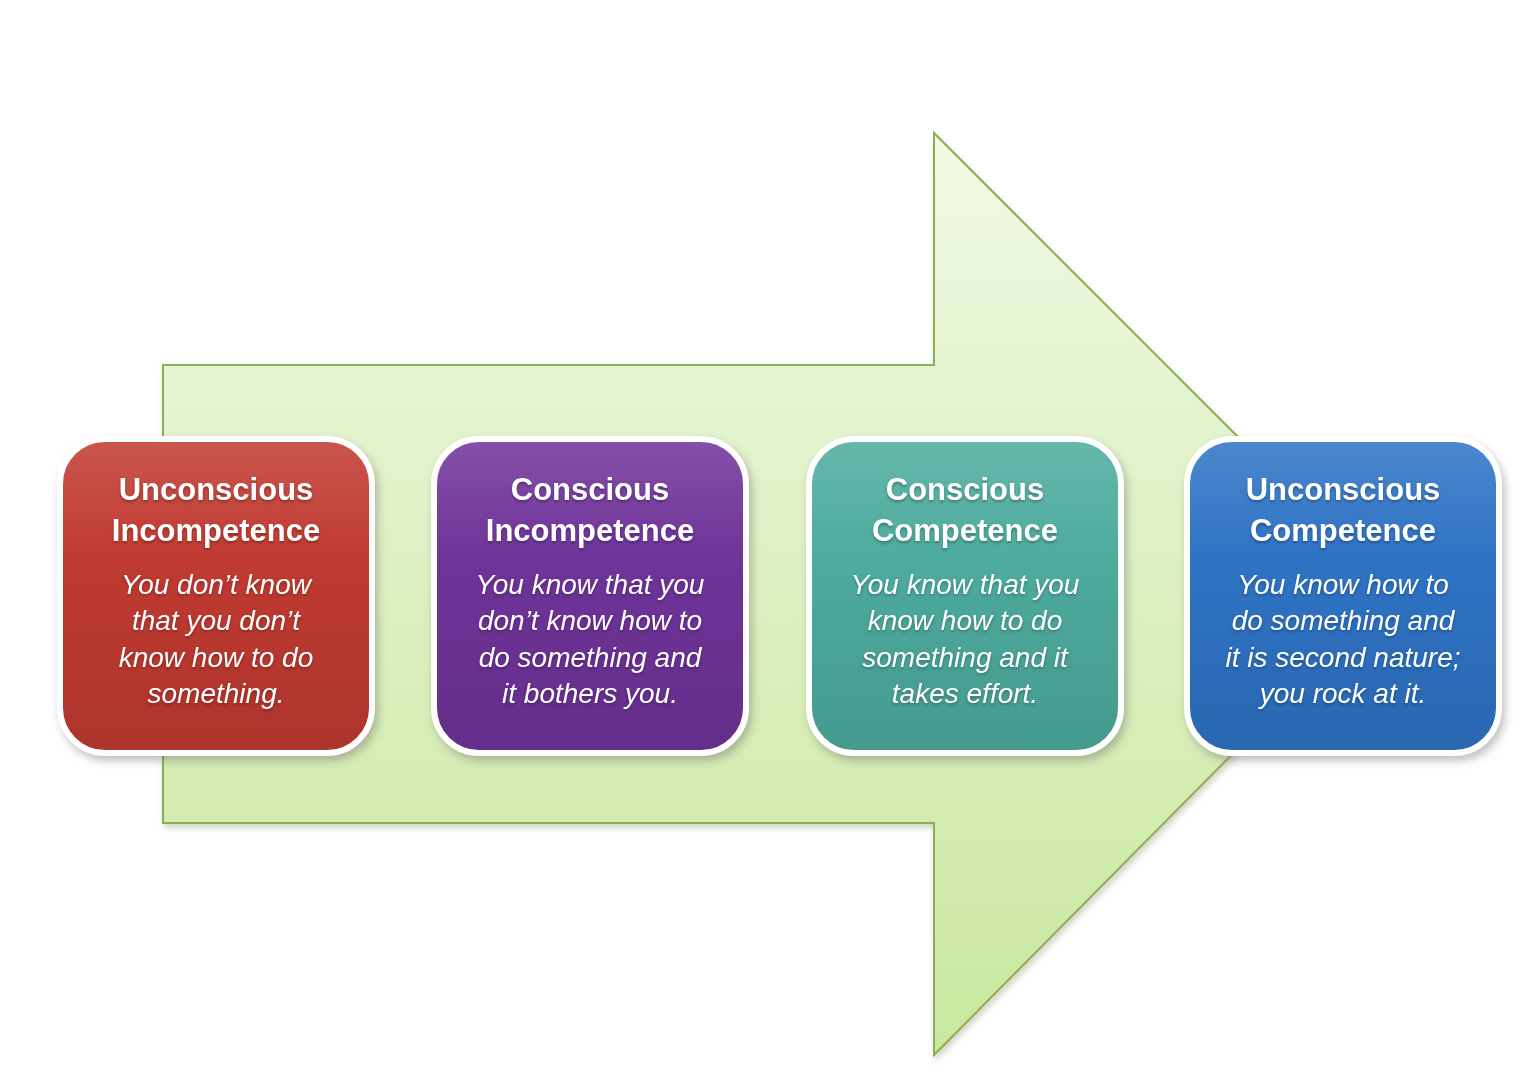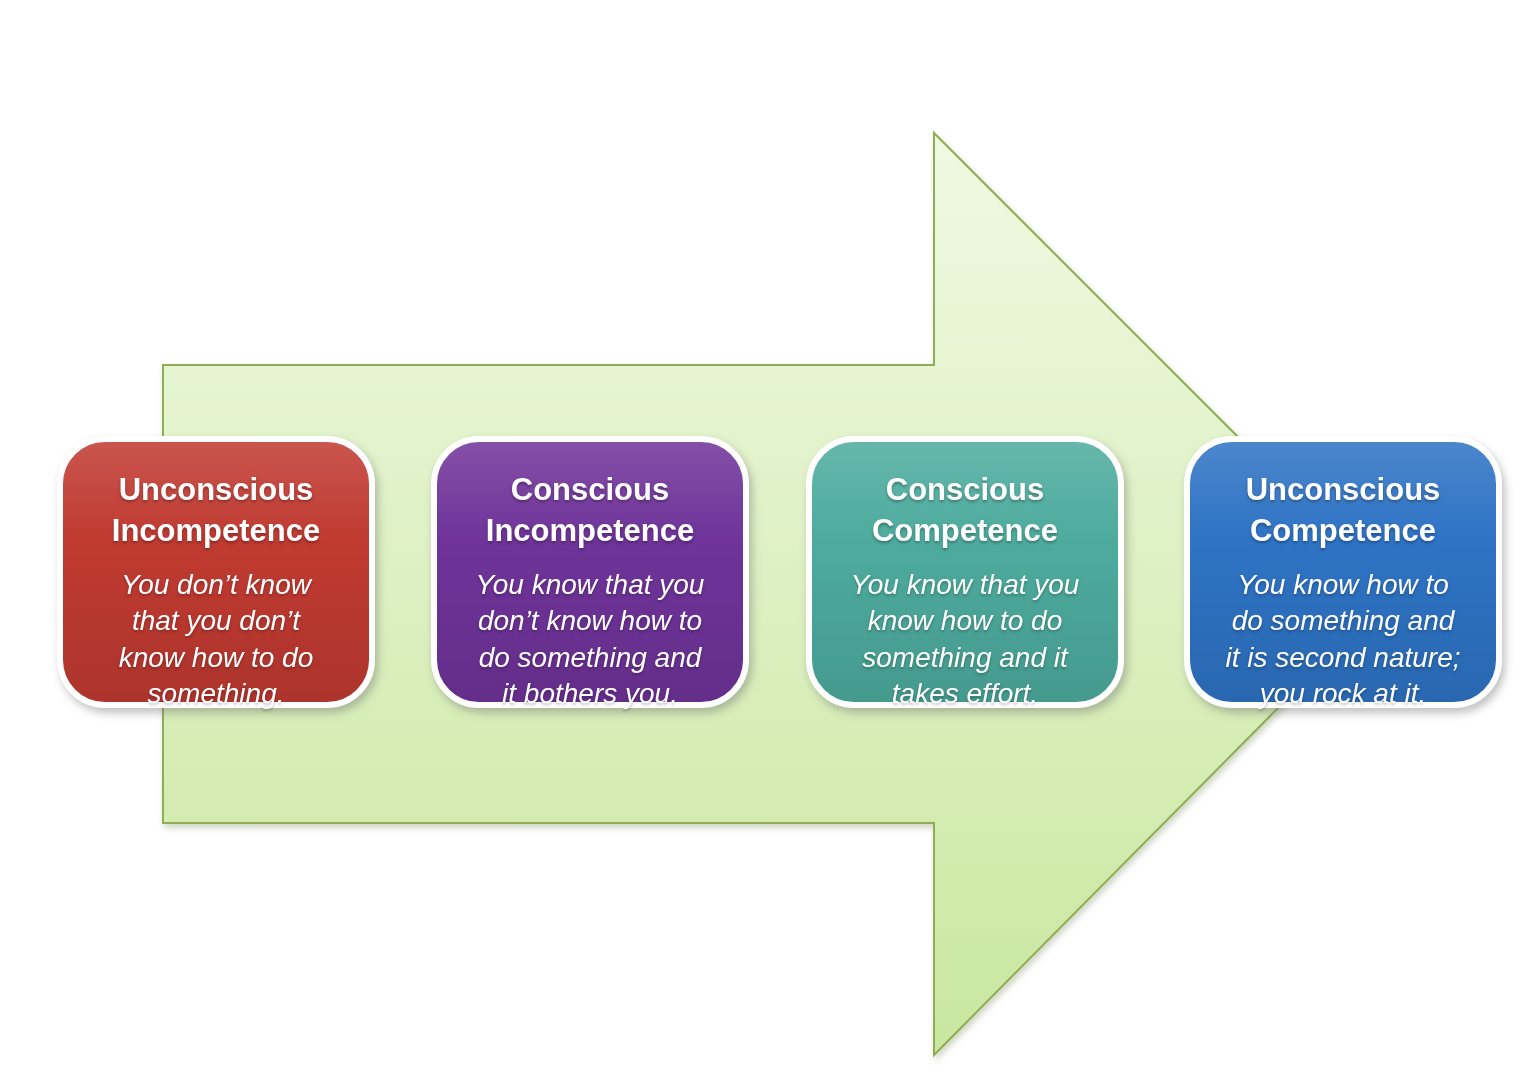--- a/index.html
+++ b/index.html
@@ -19,21 +19,21 @@
     position: absolute;
     left: 0;
     top: 0;
     width: 1536px;
     height: 1076px;
   }
   .stage {
     position: absolute;
     top: 436px;
     width: 318px;
-    height: 272px;
+    height: 320px;
     box-sizing: border-box;
     border: 6px solid #ffffff;
     border-radius: 48px;
     box-shadow: 3px 5px 8px rgba(100,100,100,0.40);
     color: #ffffff;
     text-align: center;
     padding: 28px 16px 0 16px;
     
     background-image: linear-gradient(180deg,
       rgba(255,255,255,0.14) 0%,

